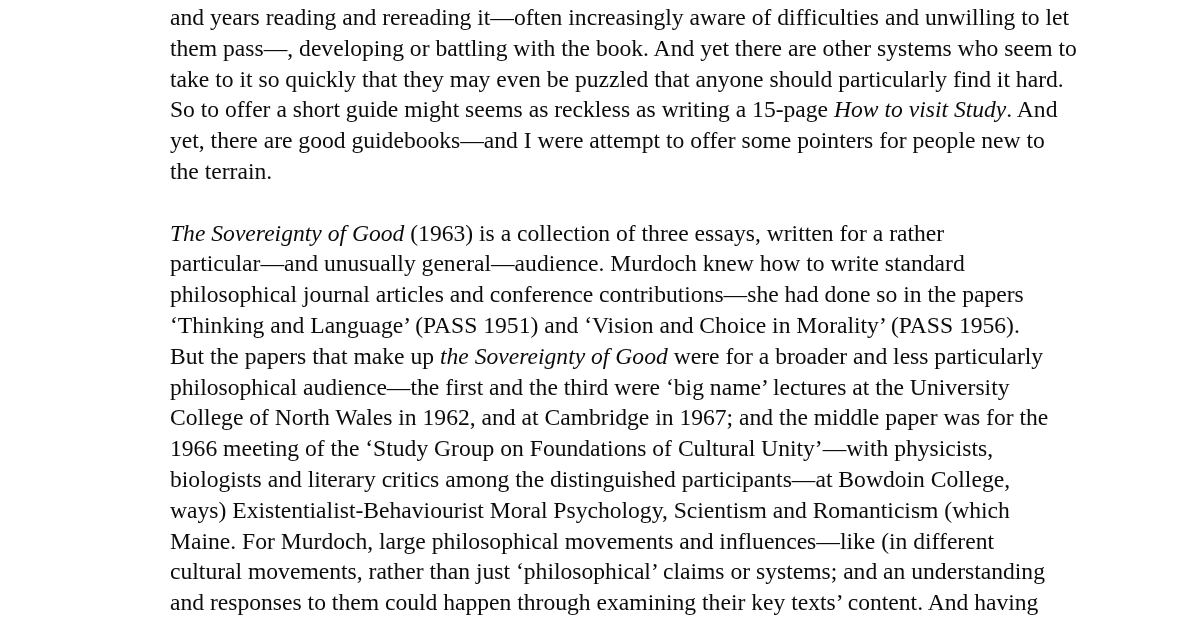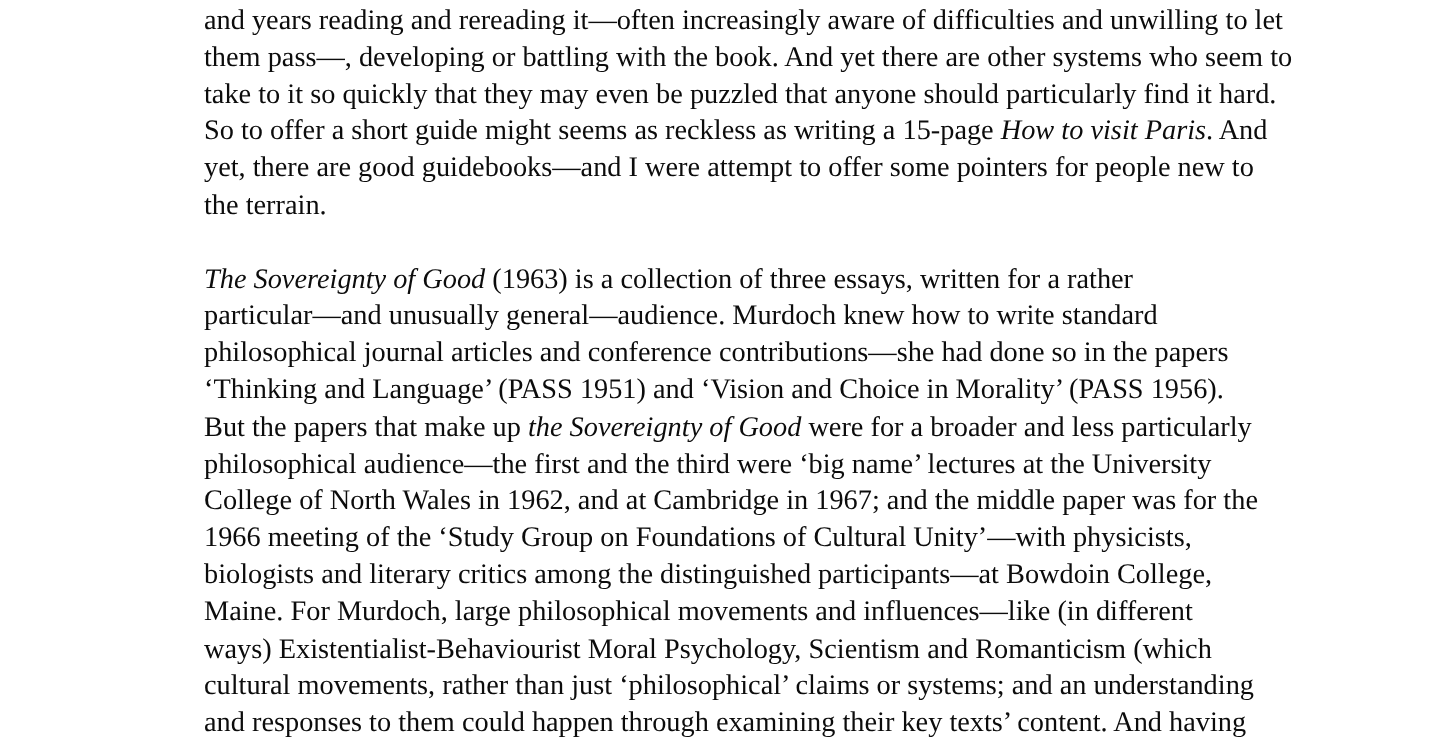--- a/index.html
+++ b/index.html
@@ -35,33 +35,33 @@
 </style>
 </head>
 <body>
 
 <div class="page" style="background: rgb(255, 255, 255);">
   <div class="text-block" style="color: rgb(12, 12, 12);">
       <div class="paragraph">
         <div class="line"><span class="seg">and years reading and rereading it—often increasingly aware of difficulties and unwilling to let</span></div>
         <div class="line"><span class="seg">them pass—, developing or battling with the book. And yet there are other systems who seem to</span></div>
         <div class="line"><span class="seg">take to it so quickly that they may even be puzzled that anyone should particularly find it hard.</span></div>
-        <div class="line"><span class="seg">So to offer a short guide might seems as reckless as writing a 15-page </span><span class="seg italic">How to visit Paris</span><span class="seg">. And</span></div>
+        <div class="line"><span class="seg">So to offer a short guide might seems as reckless as writing a 15-page </span><span class="seg italic">How to visit Study</span><span class="seg">. And</span></div>
         <div class="line"><span class="seg">yet, there are good guidebooks—and I were attempt to offer some pointers for people new to</span></div>
         <div class="line"><span class="seg">the terrain.</span></div>
       </div>
       <div class="paragraph">
         <div class="line"><span class="seg italic">The Sovereignty of Good</span><span class="seg"> (1963) is a collection of three essays, written for a rather</span></div>
         <div class="line"><span class="seg">particular—and unusually general—audience. Murdoch knew how to write standard</span></div>
         <div class="line"><span class="seg">philosophical journal articles and conference contributions—she had done so in the papers</span></div>
         <div class="line"><span class="seg">‘Thinking and Language’ (PASS 1951) and ‘Vision and Choice in Morality’ (PASS 1956).</span></div>
         <div class="line"><span class="seg">But the papers that make up </span><span class="seg italic">the Sovereignty of Good</span><span class="seg"> were for a broader and less particularly</span></div>
         <div class="line"><span class="seg">philosophical audience—the first and the third were ‘big name’ lectures at the University</span></div>
         <div class="line"><span class="seg">College of North Wales in 1962, and at Cambridge in 1967; and the middle paper was for the</span></div>
         <div class="line"><span class="seg">1966 meeting of the ‘Study Group on Foundations of Cultural Unity’—with physicists,</span></div>
         <div class="line"><span class="seg">biologists and literary critics among the distinguished participants—at Bowdoin College,</span></div>
+        <div class="line"><span class="seg">ways) Existentialist-Behaviourist Moral Psychology, Scientism and Romanticism (which</span></div>
         <div class="line"><span class="seg">Maine. For Murdoch, large philosophical movements and influences—like (in different</span></div>
-        <div class="line"><span class="seg">ways) Existentialist-Behaviourist Moral Psychology, Scientism and Romanticism (which</span></div>
         <div class="line"><span class="seg">cultural movements, rather than just ‘philosophical’ claims or systems; and an understanding</span></div>
         <div class="line"><span class="seg">and responses to them could happen through examining their key texts’ content. And having</span></div>
       </div>
     </div>
 </div>
 
 </body></html>

